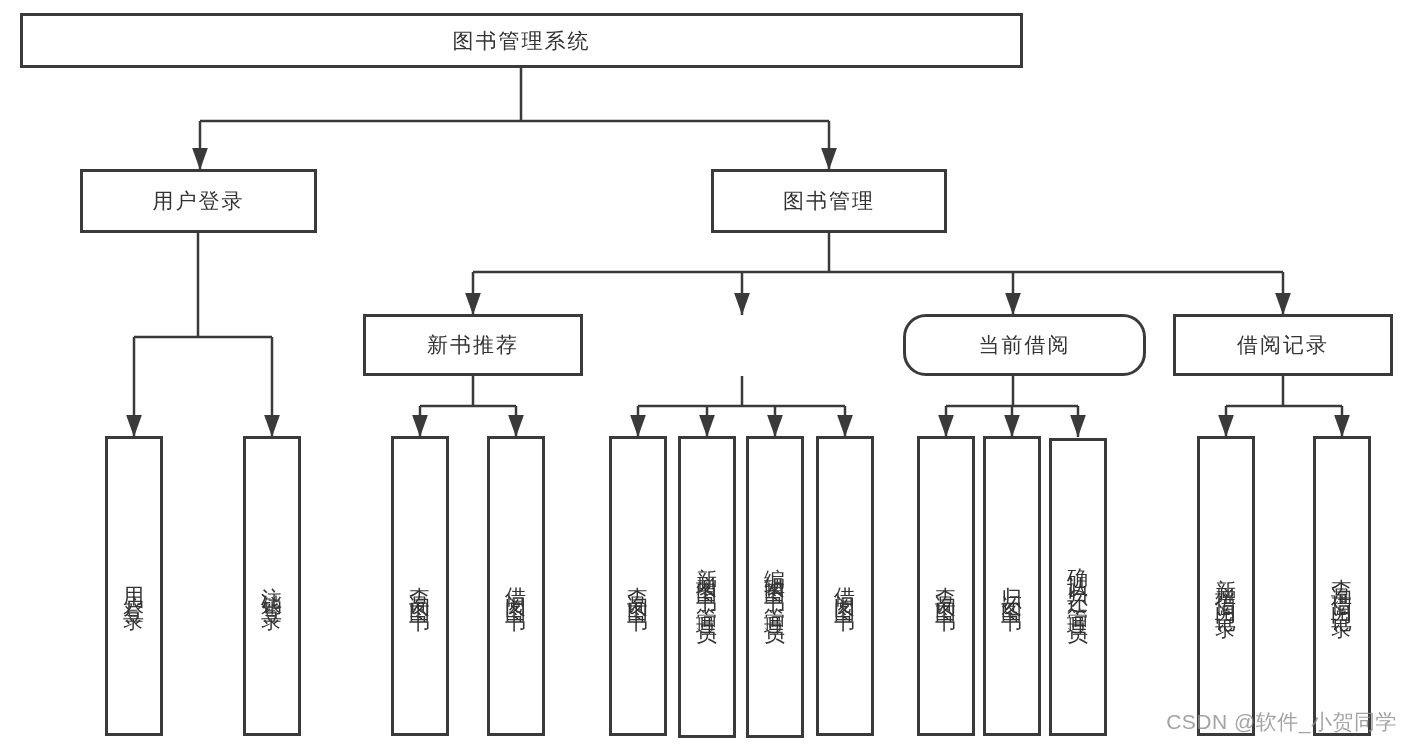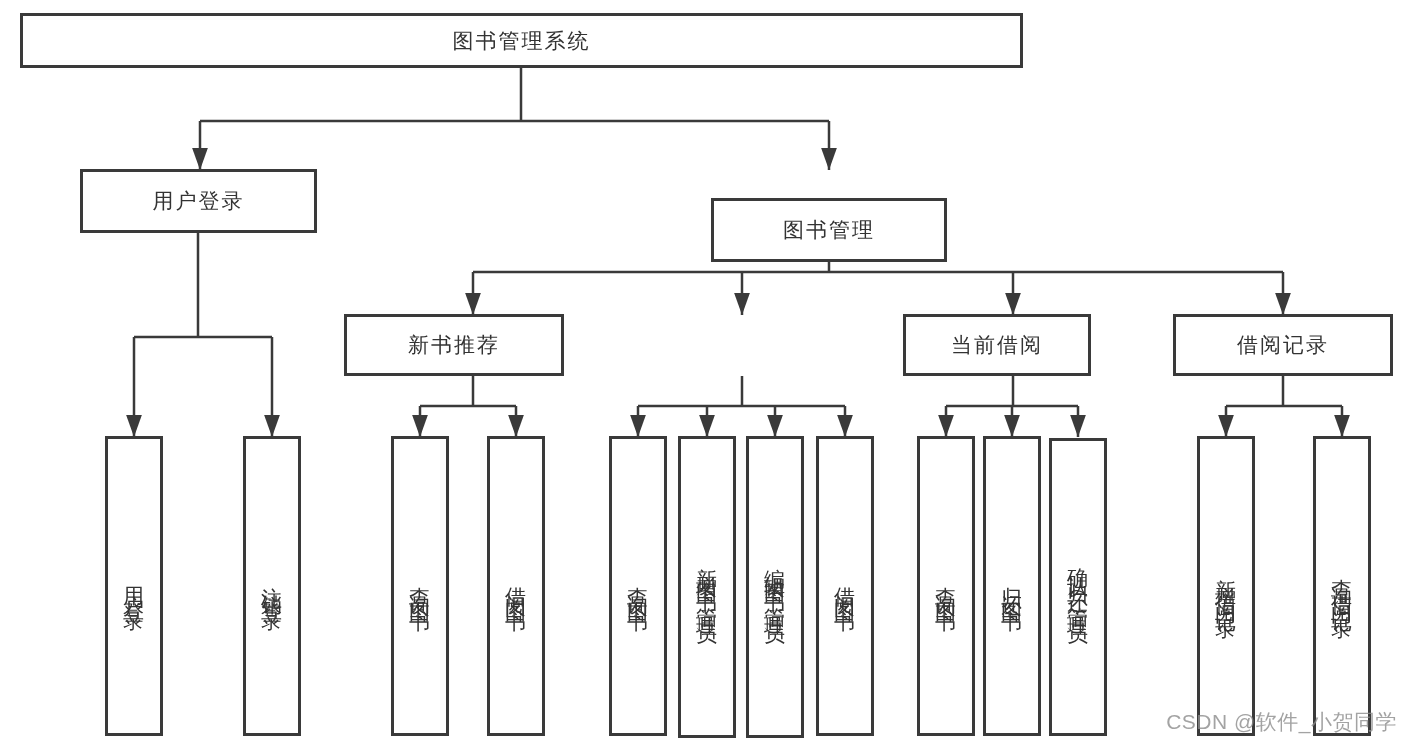--- a/index.html
+++ b/index.html
@@ -86,24 +86,24 @@
 
       <path d="M1283,376 V406 M1226,406 H1342"></path>
       <line x1="1226" y1="406" x2="1226" y2="437" marker-end="url(#arw)"></line>
       <line x1="1342" y1="406" x2="1342" y2="437" marker-end="url(#arw)"></line>
     </g>
   </svg>
 
   <div class="box" style="left:20px; top:13px; width:1003px; height:55px;">图书管理系统</div>
 
   <div class="box" style="left:80px; top:169px; width:237px; height:64px;">用户登录</div>
-  <div class="box" style="left:711px; top:169px; width:236px; height:64px;margin-top:29px;">图书管理</div>
+  <div class="box" style="left:711px; top:169px; width:236px; height:64px;">图书管理</div>
 
-  <div class="box" style="left:344px; top:314px; width:220px; height:62px;">新书推荐</div>
-  <div class="box" style="left:903px; top:314px; width:188px; height:62px;">当前借阅</div>
+  <div class="box" style="left:363px; top:314px; width:220px; height:62px;">新书推荐</div>
+  <div class="box" style="left:903px; top:314px; width:243px; height:62px;border-radius:23px;">当前借阅</div>
   <div class="box" style="left:1173px; top:314px; width:220px; height:62px;">借阅记录</div>
 
   <div class="box vbox" style="left:105px; top:436px; width:58px; height:300px;">
     <span class="vtext">用户登录</span>
   </div>
   <div class="box vbox" style="left:243px; top:436px; width:58px; height:300px;">
     <span class="vtext">注销登录</span>
   </div>
 
   <div class="box vbox" style="left:391px; top:436px; width:58px; height:300px;">

